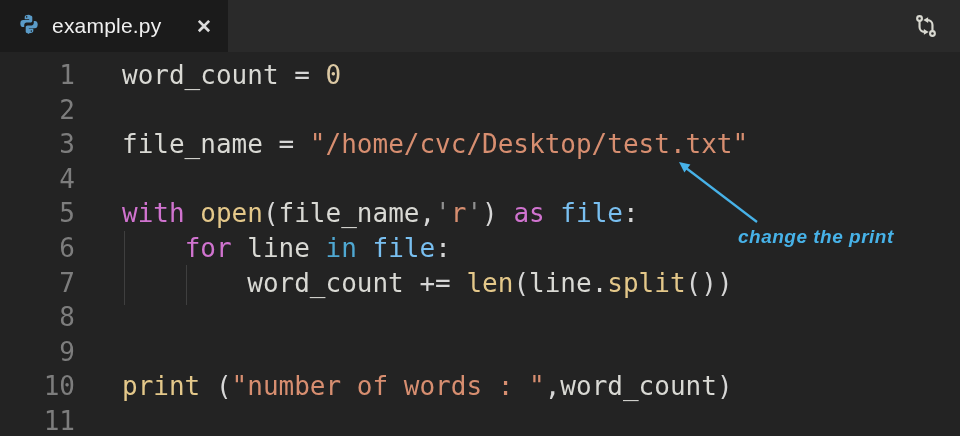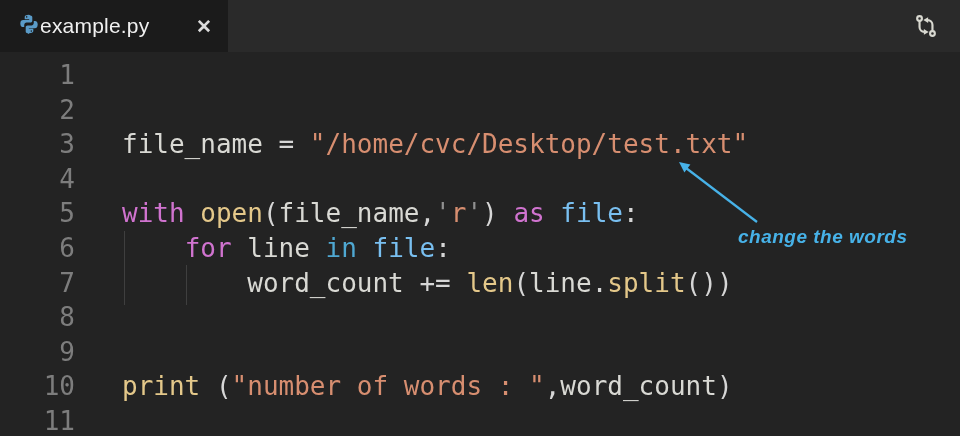--- a/index.html
+++ b/index.html
@@ -8,21 +8,21 @@
     background:var(--editor-bg,#232323);
     font-family:"Liberation Sans", sans-serif;
   }
   
   .tabbar{
     position:relative;height:52px;background:var(--tabbar-bg,#2a2a2a);
     display:flex;align-items:stretch;
   }
   .tab{
     width:228px;background:var(--tab-bg,#1b1b1b);
-    display:flex;align-items:center;gap:0;padding-left:18px;box-sizing:border-box;
+    display:flex;align-items:center;gap:12px;padding-left:18px;box-sizing:border-box;
     cursor:pointer;
   }
   .tab-title{
     color:var(--tab-text,#f0f0f0);font-size:21px;letter-spacing:.2px;
   }
   .tab-close{
     margin-left:auto;margin-right:16px;color:#dcdcdc;font-size:19px;font-weight:bold;
     line-height:1;cursor:pointer;
   }
   .tabbar-actions{
@@ -86,37 +86,37 @@
           </g>
           <polygon points="11,15.8 15.5,18.5 11,21.2" fill="#d8d8d0"></polygon>
           <polygon points="15,4.8 10.5,7.5 15,10.2" fill="#d8d8d0"></polygon>
         </svg>
       </span>
     </div>
   </div>
 
   <div class="editor">
     <div id="code-rows">
-        <div class="row"><span class="ln">1</span></div>
+        <div class="row"><span class="ln">1</span><span class="codeline"><span style="color: rgb(217, 217, 212);">word_count</span><span style="color: rgb(214, 214, 214);"> = </span><span style="color: rgb(220, 201, 164);">0</span></span></div>
         <div class="row"><span class="ln">2</span><span class="codeline"></span></div>
         <div class="row"><span class="ln">3</span><span class="codeline"><span style="color: rgb(217, 217, 212);">file_name</span><span style="color: rgb(214, 214, 214);"> = </span><span style="color: rgb(215, 142, 112);">"/home/cvc/Desktop/test.txt"</span></span></div>
         <div class="row"><span class="ln">4</span><span class="codeline"></span></div>
         <div class="row"><span class="ln">5</span><span class="codeline"><span style="color: rgb(208, 115, 207);">with</span><span style="color: rgb(217, 217, 212);"> </span><span style="color: rgb(228, 200, 138);">open</span><span style="color: rgb(214, 214, 214);">(</span><span style="color: rgb(217, 217, 212);">file_name</span><span style="color: rgb(214, 214, 214);">,</span><span style="color: rgb(144, 144, 144);">'</span><span style="color: rgb(215, 142, 112);">r</span><span style="color: rgb(144, 144, 144);">'</span><span style="color: rgb(214, 214, 214);">) </span><span style="color: rgb(208, 115, 207);">as</span><span style="color: rgb(217, 217, 212);"> </span><span style="color: rgb(121, 191, 240);">file</span><span style="color: rgb(214, 214, 214);">:</span></span></div>
         <div class="row"><span class="ln">6</span><span class="codeline"><span style="color: rgb(217, 217, 212);">    </span><span style="color: rgb(208, 115, 207);">for</span><span style="color: rgb(217, 217, 212);"> </span><span style="color: rgb(217, 217, 212);">line</span><span style="color: rgb(217, 217, 212);"> </span><span style="color: rgb(79, 168, 210);">in</span><span style="color: rgb(217, 217, 212);"> </span><span style="color: rgb(121, 191, 240);">file</span><span style="color: rgb(214, 214, 214);">:</span></span></div>
         <div class="row"><span class="ln">7</span><span class="codeline"><span style="color: rgb(217, 217, 212);">        </span><span style="color: rgb(217, 217, 212);">word_count</span><span style="color: rgb(214, 214, 214);"> += </span><span style="color: rgb(228, 200, 138);">len</span><span style="color: rgb(214, 214, 214);">(</span><span style="color: rgb(217, 217, 212);">line</span><span style="color: rgb(214, 214, 214);">.</span><span style="color: rgb(228, 200, 138);">split</span><span style="color: rgb(214, 214, 214);">())</span></span></div>
         <div class="row"><span class="ln">8</span><span class="codeline"></span></div>
         <div class="row"><span class="ln">9</span><span class="codeline"></span></div>
         <div class="row"><span class="ln">10</span><span class="codeline"><span style="color: rgb(228, 200, 138);">print</span><span style="color: rgb(214, 214, 214);"> (</span><span style="color: rgb(215, 142, 112);">"number of words : "</span><span style="color: rgb(214, 214, 214);">,</span><span style="color: rgb(217, 217, 212);">word_count</span><span style="color: rgb(214, 214, 214);">)</span></span></div>
         <div class="row"><span class="ln">11</span><span class="codeline"></span></div>
       </div>
 
     <div class="indent-guide" style="left:124px;top:179px;height:74px;"></div>
     <div class="indent-guide" style="left:186px;top:213px;height:40px;"></div>
 
     <svg class="overlay" width="960" height="384" viewBox="0 0 960 384">
       <line x1="757" y1="170" x2="686" y2="116" stroke="#47b2e8" stroke-width="2.2"></line>
       <polygon points="679,110 690.4,112.6 684.4,120.4" fill="#47b2e8"></polygon>
     </svg>
 
-    <div class="annotation-text">change the words</div>
+    <div class="annotation-text">change the print</div>
   </div>
 
 </div>
 
 </body></html>

